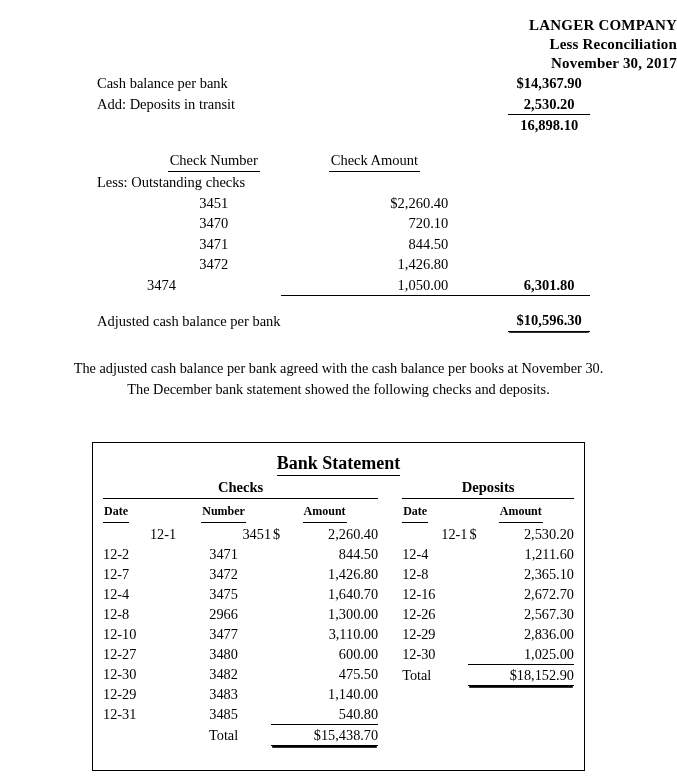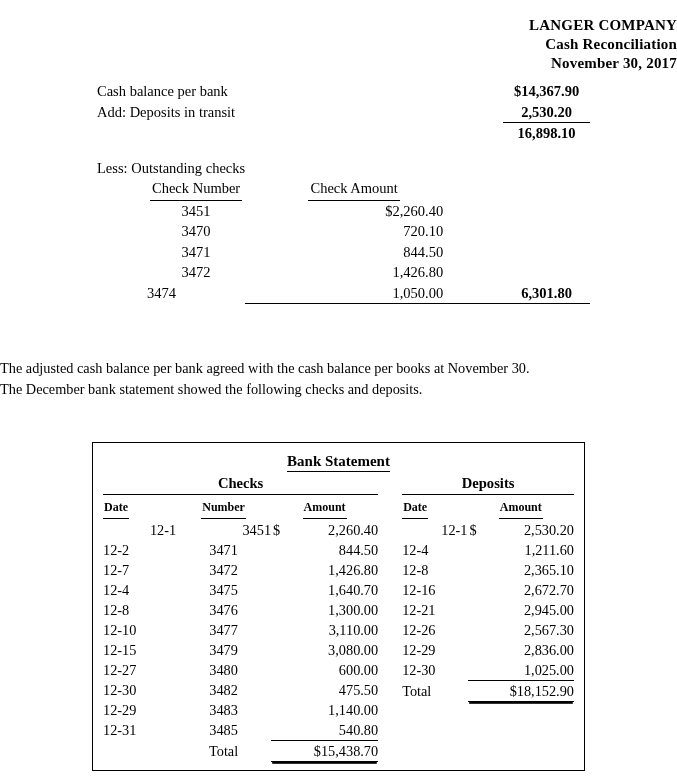--- a/index.html
+++ b/index.html
@@ -27,21 +27,20 @@
     text-align: right;
     font-weight: bold;
     font-size: 15px;
     line-height: 19px;
     padding-top: 16px;
   }
   .title-block div { letter-spacing: 0.2px; }
 
   .recon-table {
     border-collapse: collapse;
-    margin-top: 8px;
     margin-left: 97px;
     width: 493px;
     font-size: 14.5px;
   }
   .recon-table td {
     padding: 0;
     vertical-align: bottom;
     line-height: 20.5px;
     white-space: nowrap;
   }
@@ -64,20 +63,21 @@
   }
 
   .indent-1 { padding-left: 22px; }
 
   
   .narrative {
     position: absolute;
     left: 0;
     top: 358px;
     width: 677px;
+    text-align: center;
     font-size: 14.3px;
     line-height: 21px;
   }
   .narrative p { margin: 0; }
 
   
   .stmt-box {
     position: absolute;
     left: 92px;
     top: 442px;
@@ -88,21 +88,21 @@
   }
   .stmt-inner {
     padding: 6px 10px 0 10px;
     position: relative;
     height: 100%;
     box-sizing: border-box;
   }
   .stmt-title {
     text-align: center;
     font-weight: bold;
-    font-size: 15px;
+    font-size: 18px;
     margin-top: 4px;
     margin-bottom: 2px;
   }
   .stmt-title span {
     display: inline-block;
     border-bottom: 1.2px solid #000;
     padding-bottom: 1px;
   }
 
   .panes {
@@ -167,21 +167,21 @@
   }
   .pad-top-small { padding-top: 1px; text-align: right; }
 </style>
 </head>
 <body>
 
 <div class="recon">
 
   <div class="title-block">
     <div>LANGER COMPANY</div>
-    <div>Cash Reconciliation</div>
+    <div>Less Reconciliation</div>
     <div>November 30, 2017</div>
   </div>
 
   <table class="recon-table">
     <tbody>
       <tr>
         <td class="c-label">Cash balance per bank</td>
         <td class="c-mid"></td>
         <td class="c-right num">$14,367.90</td>
       </tr>
@@ -192,38 +192,38 @@
       </tr>
       <tr>
         <td class="c-label"></td>
         <td class="c-mid"></td>
         <td class="c-right num">16,898.10</td>
       </tr>
 
       <tr class="spacer-row">
           <td colspan="3"></td>
         </tr>
-
-      <tr>
-        <td class="c-label">Less: Outstanding checks</td>
-        <td class="c-mid"></td>
-        <td class="c-right"></td>
-      </tr>
 
       <tr>
         <td class="c-label indent-1" style="text-align:center;padding-left:50px;">
           <span class="hdr-ul">Check Number</span>
         </td>
         <td class="c-mid" style="text-align:center;padding-right:40px;">
           <span class="hdr-ul">Check Amount</span>
         </td>
         <td class="c-right"></td>
       </tr>
 
       <tr>
+        <td class="c-label">Less: Outstanding checks</td>
+        <td class="c-mid"></td>
+        <td class="c-right"></td>
+      </tr>
+
+      <tr>
         <td class="c-label" style="text-align:center;padding-left:50px;">3451</td>
         <td class="c-mid num" style="padding-right:60px;">$2,260.40</td>
         <td class="c-right"></td>
       </tr>
       <tr>
         <td class="c-label" style="text-align:center;padding-left:50px;">3470</td>
         <td class="c-mid num" style="padding-right:60px;">720.10</td>
         <td class="c-right"></td>
       </tr>
       <tr>
@@ -239,20 +239,25 @@
       <tr>
         <td class="c-label" style="text-align:left;padding-left:50px;">3474</td>
         <td class="c-mid num rule-bottom" style="padding-right:60px;">1,050.00</td>
         <td class="c-right num rule-bottom">6,301.80</td>
       </tr>
 
       <tr class="spacer-row">
           <td colspan="3"></td>
         </tr>
 
+      <tr>
+        <td class="c-label" style="text-align:center;padding-left:0;">Adjusted cash balance per bank</td>
+        <td class="c-mid"></td>
+        <td class="c-right num dbl-bottom">$10,596.30</td>
+      </tr>
     </tbody>
   </table>
 </div>
 
 <div class="narrative">
   <p>The adjusted cash balance per bank agreed with the cash balance per books at November 30.</p>
   <p>The December bank statement showed the following checks and deposits.</p>
 </div>
 
 <div class="stmt-box">
@@ -304,37 +309,30 @@
             </tr>
             <tr>
               <td class="col-date">12-4</td>
               <td class="col-num">3475</td>
               <td class="col-amt amt-cell num">
                 <span class="dollar"></span><span>1,640.70</span>
               </td>
             </tr>
             <tr>
               <td class="col-date">12-8</td>
-              <td class="col-num">3476</td>
+              <td class="col-num">2966</td>
               <td class="col-amt amt-cell num">
                 <span class="dollar"></span><span>1,300.00</span>
               </td>
             </tr>
             <tr>
               <td class="col-date">12-10</td>
               <td class="col-num">3477</td>
               <td class="col-amt amt-cell num">
                 <span class="dollar"></span><span>3,110.00</span>
-              </td>
-            </tr>
-            <tr>
-              <td class="col-date">12-15</td>
-              <td class="col-num">3479</td>
-              <td class="col-amt amt-cell num">
-                <span class="dollar"></span><span>3,080.00</span>
               </td>
             </tr>
             <tr>
               <td class="col-date">12-27</td>
               <td class="col-num">3480</td>
               <td class="col-amt amt-cell num">
                 <span class="dollar"></span><span>600.00</span>
               </td>
             </tr>
             <tr>
@@ -399,26 +397,20 @@
                 <span class="dollar"></span><span>2,365.10</span>
               </td>
             </tr>
             <tr>
               <td class="d-col-date">12-16</td>
               <td class="d-col-amt amt-cell num">
                 <span class="dollar"></span><span>2,672.70</span>
               </td>
             </tr>
             <tr>
-              <td class="d-col-date">12-21</td>
-              <td class="d-col-amt amt-cell num">
-                <span class="dollar"></span><span>2,945.00</span>
-              </td>
-            </tr>
-            <tr>
               <td class="d-col-date">12-26</td>
               <td class="d-col-amt amt-cell num">
                 <span class="dollar"></span><span>2,567.30</span>
               </td>
             </tr>
             <tr>
               <td class="d-col-date">12-29</td>
               <td class="d-col-amt amt-cell num">
                 <span class="dollar"></span><span>2,836.00</span>
               </td>

